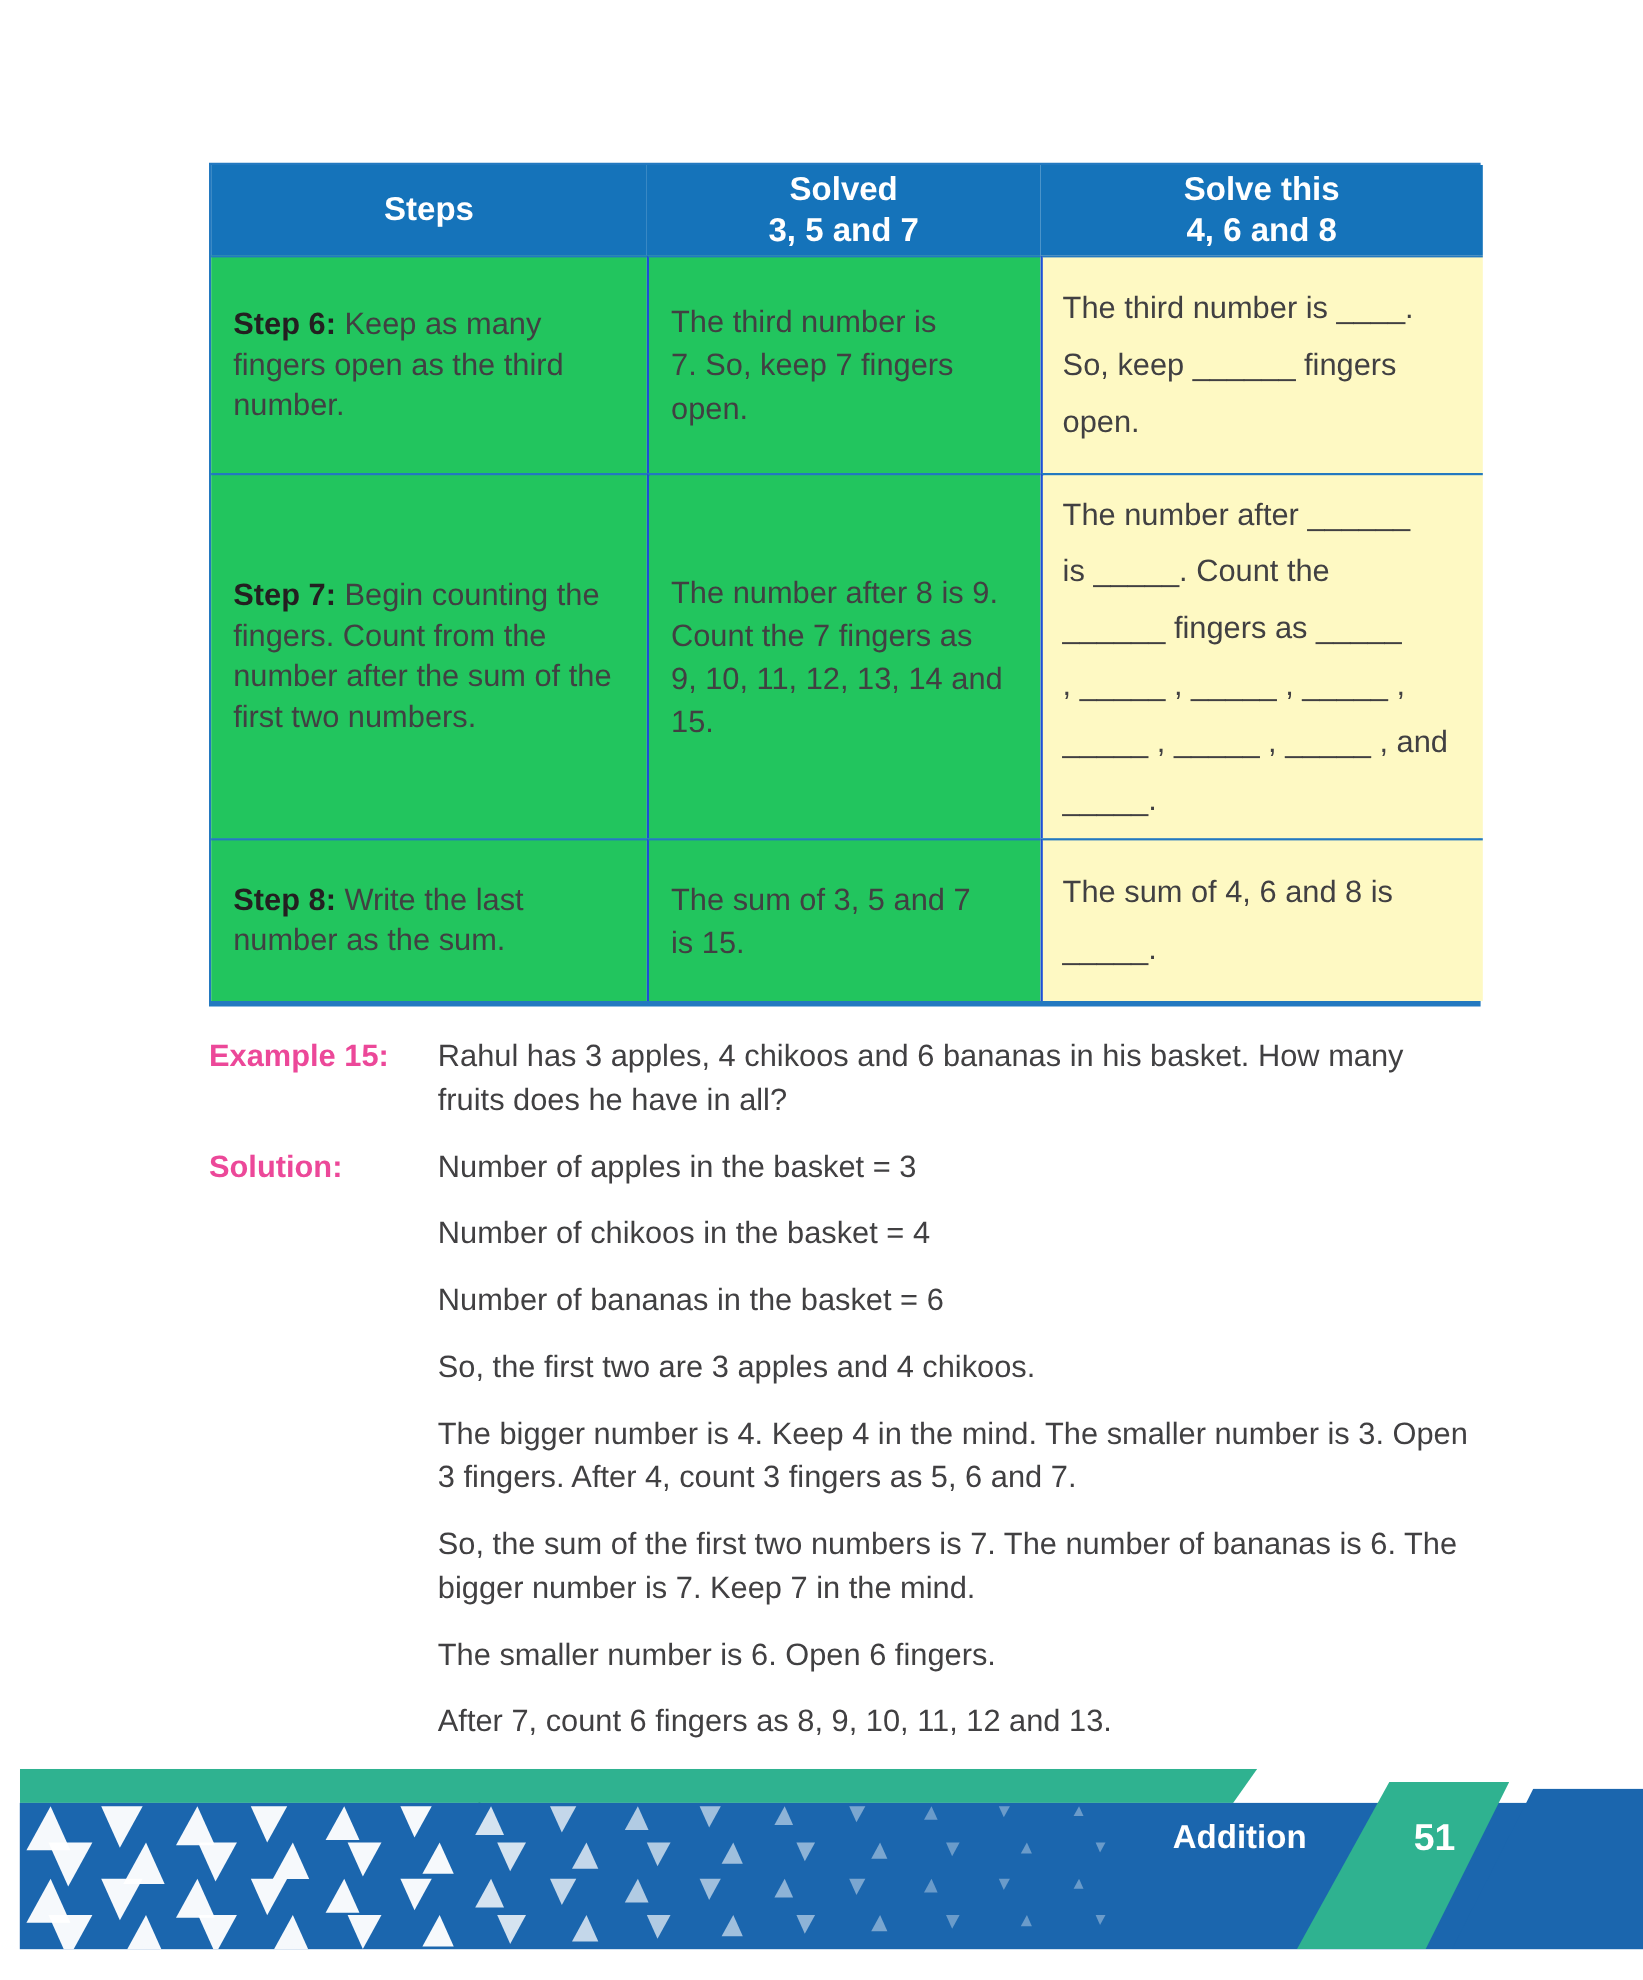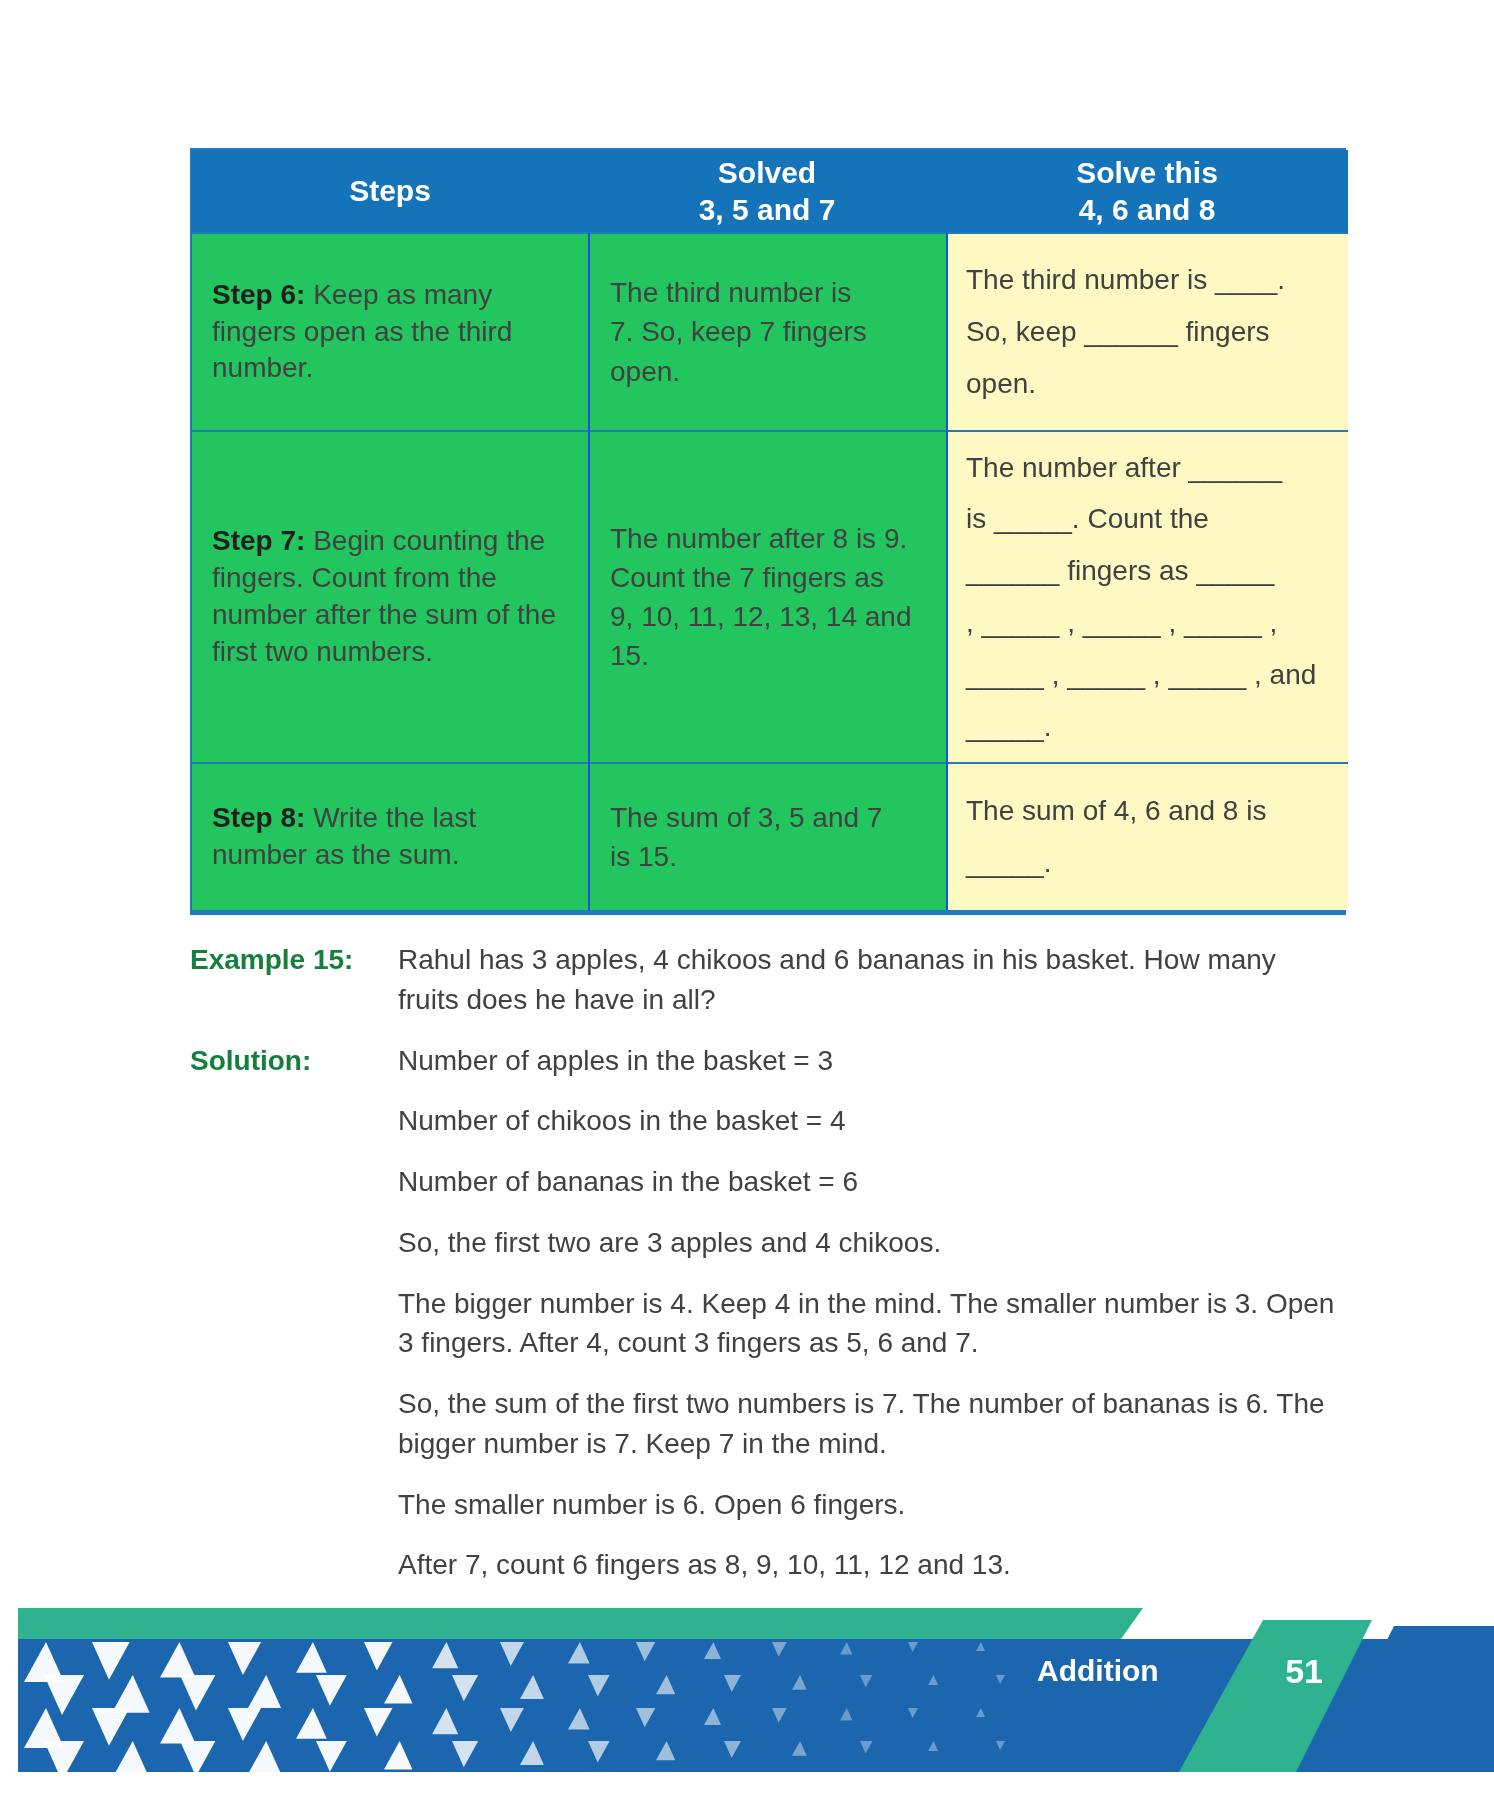--- a/index.html
+++ b/index.html
@@ -15,32 +15,32 @@
   .cell{box-sizing:border-box;font-size:28px;display:flex;flex-direction:column;justify-content:center;
         padding:14px 14px 14px 20px;background:#22c55e;border-top:2px solid #2379c0;line-height:1.32;}
   .cell.vline{border-left:2px solid #1d4ed8;}
   .cell b{color:#231f20;}
   .cell.solved{white-space:pre-line;line-height:1.4;}
   .cell.solve{background:#fef9c3;white-space:pre-line;line-height:1.85;padding:8px 28px 8px 18px;}
 
   
   .example{position:absolute;left:190px;top:940px;width:1165px;font-size:28px;line-height:1.42;}
   .exrow{display:grid;grid-template-columns:208px 1fr;}
-  .exlabel{font-weight:bold;color:#15803d;}
+  .exlabel{font-weight:bold;color:#ec4899;}
   .extext{max-width:945px;margin-bottom:21px;}
 
   
   .teal-band{position:absolute;left:18px;top:1608px;width:1125px;height:31px;background:#2fb290;
         clip-path:polygon(0 0,100% 0,calc(100% - 22px) 100%,0 100%);}
   .blue-band{position:absolute;left:18px;top:1639px;width:1476px;height:133px;background:#1b66ae;}
   .right-blue{position:absolute;left:1320px;top:1626px;width:174px;height:146px;background:#1b66ae;
         clip-path:polygon(74px 0,174px 0,174px 146px,0 146px);}
   .teal-stripe{position:absolute;left:1179px;top:1620px;width:193px;height:152px;background:#2fb290;
         clip-path:polygon(84px 0,193px 0,117px 152px,0 152px);}
-  .footer-section{position:absolute;left:1037px;top:1654px;width:180px;text-align:left;
+  .footer-section{position:absolute;left:1037px;top:1654px;width:180px;text-align:center;
         color:#ffffff;font-weight:bold;font-size:30px;}
   .footer-page{position:absolute;left:1243px;top:1652px;width:80px;text-align:right;
         color:#ffffff;font-weight:bold;font-size:34px;}
   .tri-svg{position:absolute;left:18px;top:1639px;width:1080px;height:133px;}
 </style>
 </head>
 <body>
 
 <div class="page">
 

